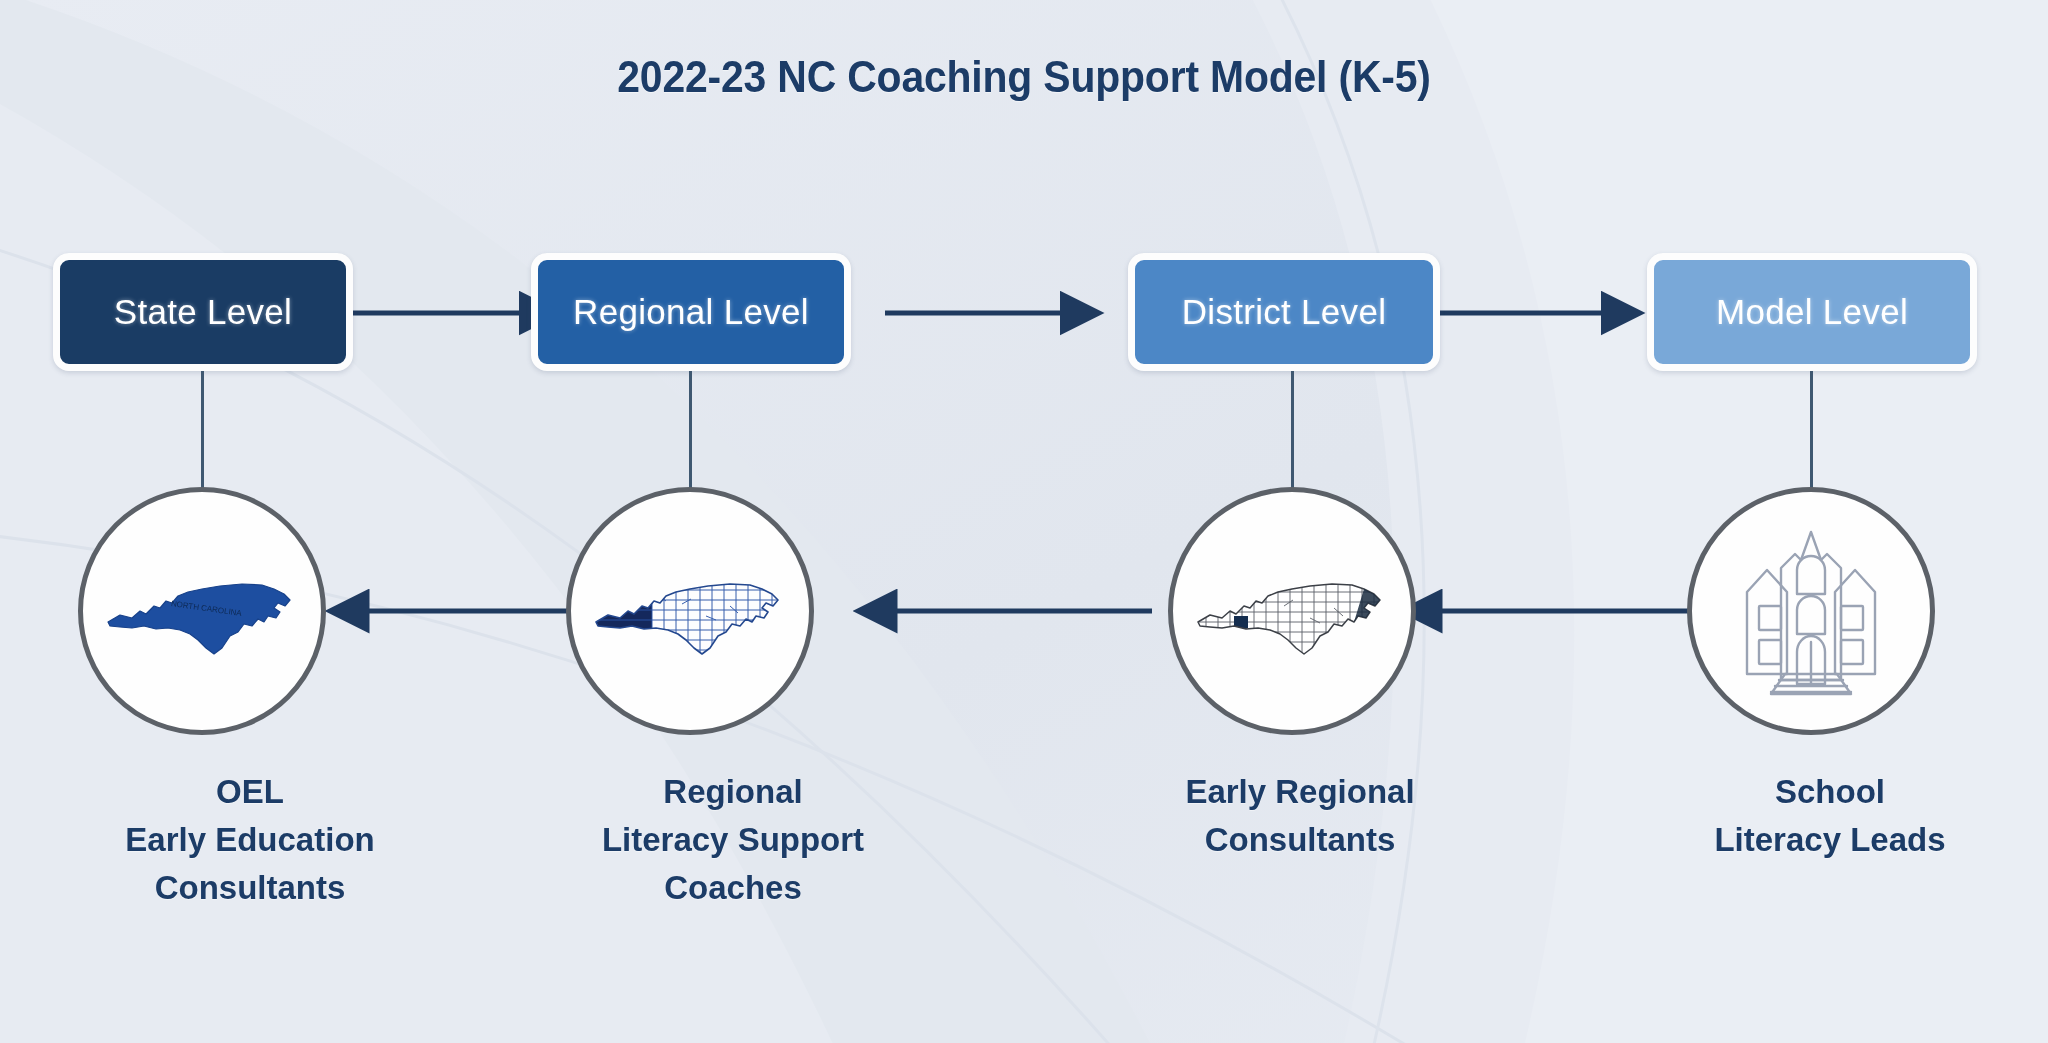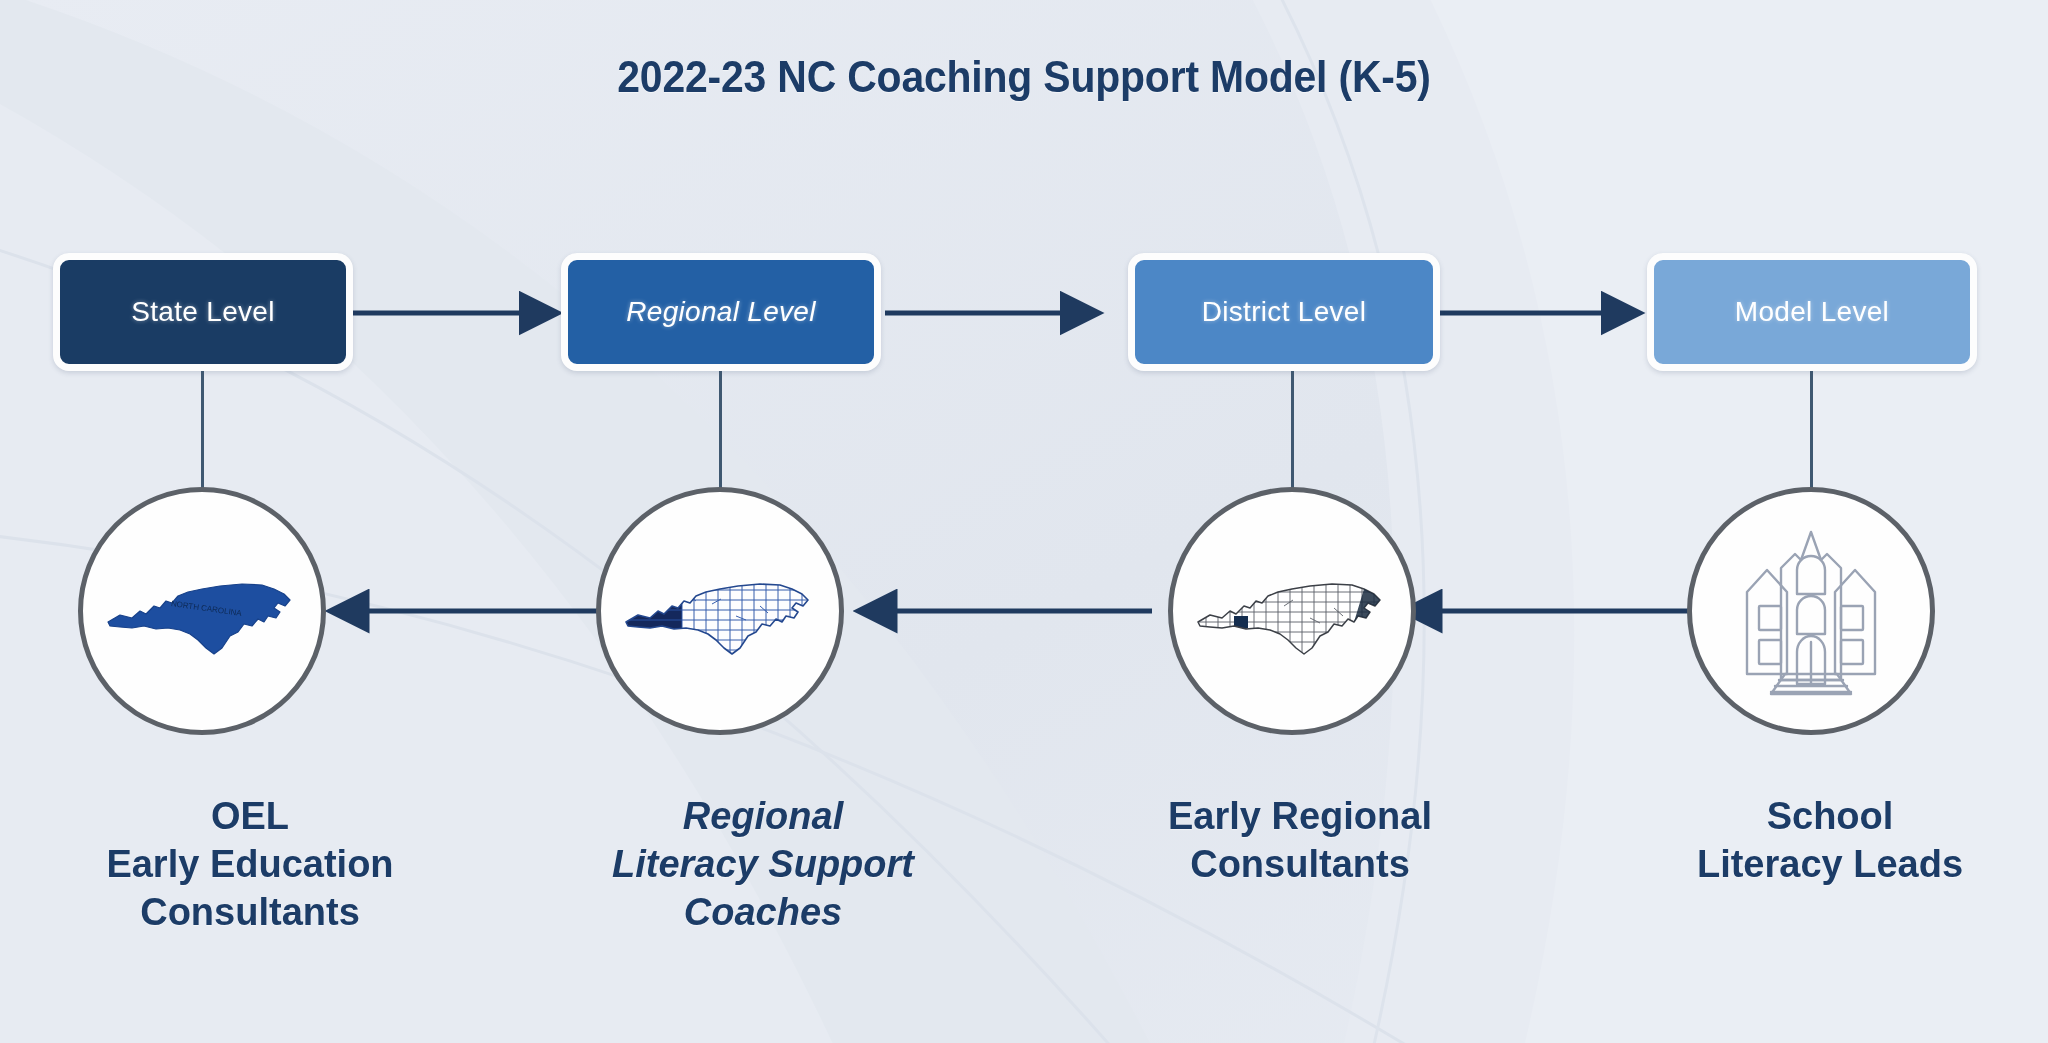--- a/index.html
+++ b/index.html
@@ -48,21 +48,21 @@
   }
 
   
   .col {
     position: absolute;
     top: 0;
     width: 420px;
     height: 1043px;
   }
   .col-0 { left: 40px; }
-  .col-1 { left: 553px; font-style: italic; }
+  .col-1 { left: 523px; }
   .col-2 { left: 1090px; }
   .col-3 { left: 1620px; }
 
   
   .level-box {
     position: absolute;
     top: 253px;
     left: 15px;
     width: 312px;
     height: 118px;
@@ -74,21 +74,21 @@
     justify-content: center;
     box-shadow: 0 2px 5px rgba(60,80,110,0.18);
   }
   .col-2 .level-box { left: 38px; }
   .col-3 .level-box { left: 27px; width: 330px; }
   .col-1 .level-box { width: 320px; left: 8px; }
   .col-0 .level-box { width: 300px; left: 13px; }
 
   .level-label {
     color: #ffffff;
-    font-size: 28px;
+    font-size: 35px;
     letter-spacing: 0.3px;
     white-space: nowrap;
     text-shadow: 0 0 4px rgba(255,255,255,0.45);
   }
 
   
   .stem {
     position: absolute;
     top: 371px;
     width: 3px;
@@ -123,25 +123,24 @@
   .circle svg { display: block; }
 
   
   .caption {
     position: absolute;
     top: 768px;
     width: 420px;
     left: 0;
     text-align: center;
     color: #1c3c67;
-    font-size: 38px;
+    font-size: 33px;
     font-weight: bold;
     line-height: 48px;
     text-shadow: 0 1px 1px rgba(255,255,255,0.5);
-    margin-top: 24px;
   }
   .caption span { display: block; }
 
   
   #arrows {
     position: absolute;
     left: 0; top: 0;
     width: 2048px; height: 1043px;
     pointer-events: none;
   }

